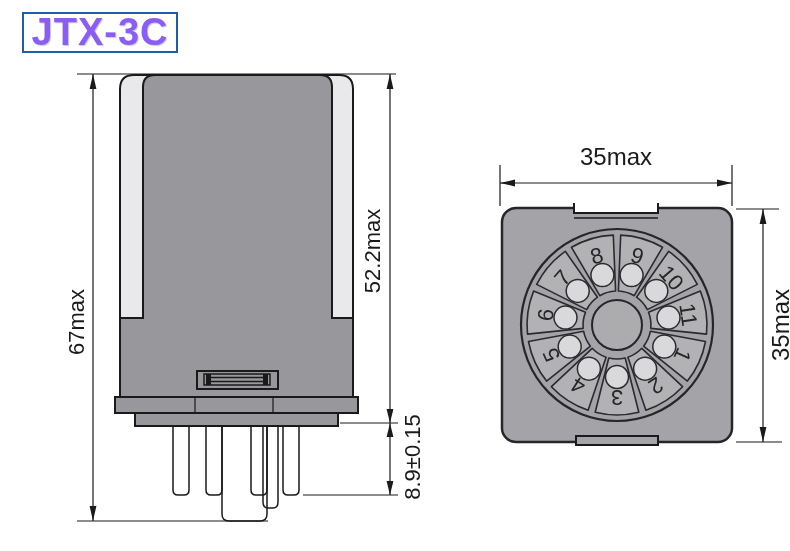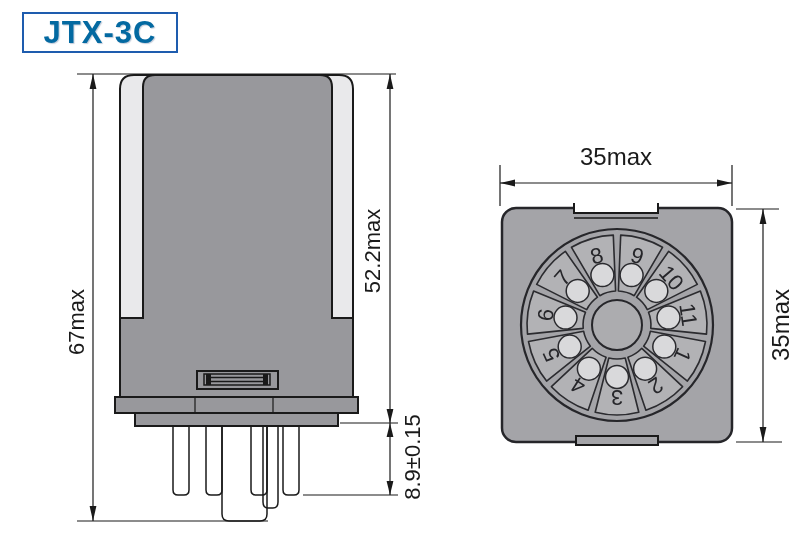--- a/index.html
+++ b/index.html
@@ -1,20 +1,20 @@
 <!DOCTYPE html>
 <html><head>
 <meta charset="utf-8">
 <style>
   html,body{margin:0;padding:0;background:#ffffff;}
   #stage{position:relative;width:790px;height:551px;background:#fff;overflow:hidden;
          font-family:"Liberation Sans",sans-serif;}
   #title-box{position:absolute;left:22px;top:12px;width:152px;height:37px;
          border:2px solid #1e5cae;display:flex;align-items:center;justify-content:center;}
-  #title-box span{color:#0369a1;font-size:31px;font-weight:bold;letter-spacing:1px;
+  #title-box span{color:#8b5cf6;font-size:38px;font-weight:bold;letter-spacing:1px;
          text-shadow:1px 1px 1px rgba(120,140,170,.45);}
   svg text{font-family:"Liberation Sans",sans-serif;fill:#1a1a1a;}
   .dimtxt{font-size:22px;}
   .dimtxt35{font-size:24px;}
   .pinnum{font-size:22px;fill:#26262a;}
   .ln{stroke:#1a1a1a;stroke-width:1.2;fill:none;}
   .arrow{fill:#1a1a1a;stroke:none;}
   .shape{stroke:#1a1a1a;stroke-width:2;}
   .thin{stroke:#1a1a1a;stroke-width:1.5;fill:none;}
 </style>

